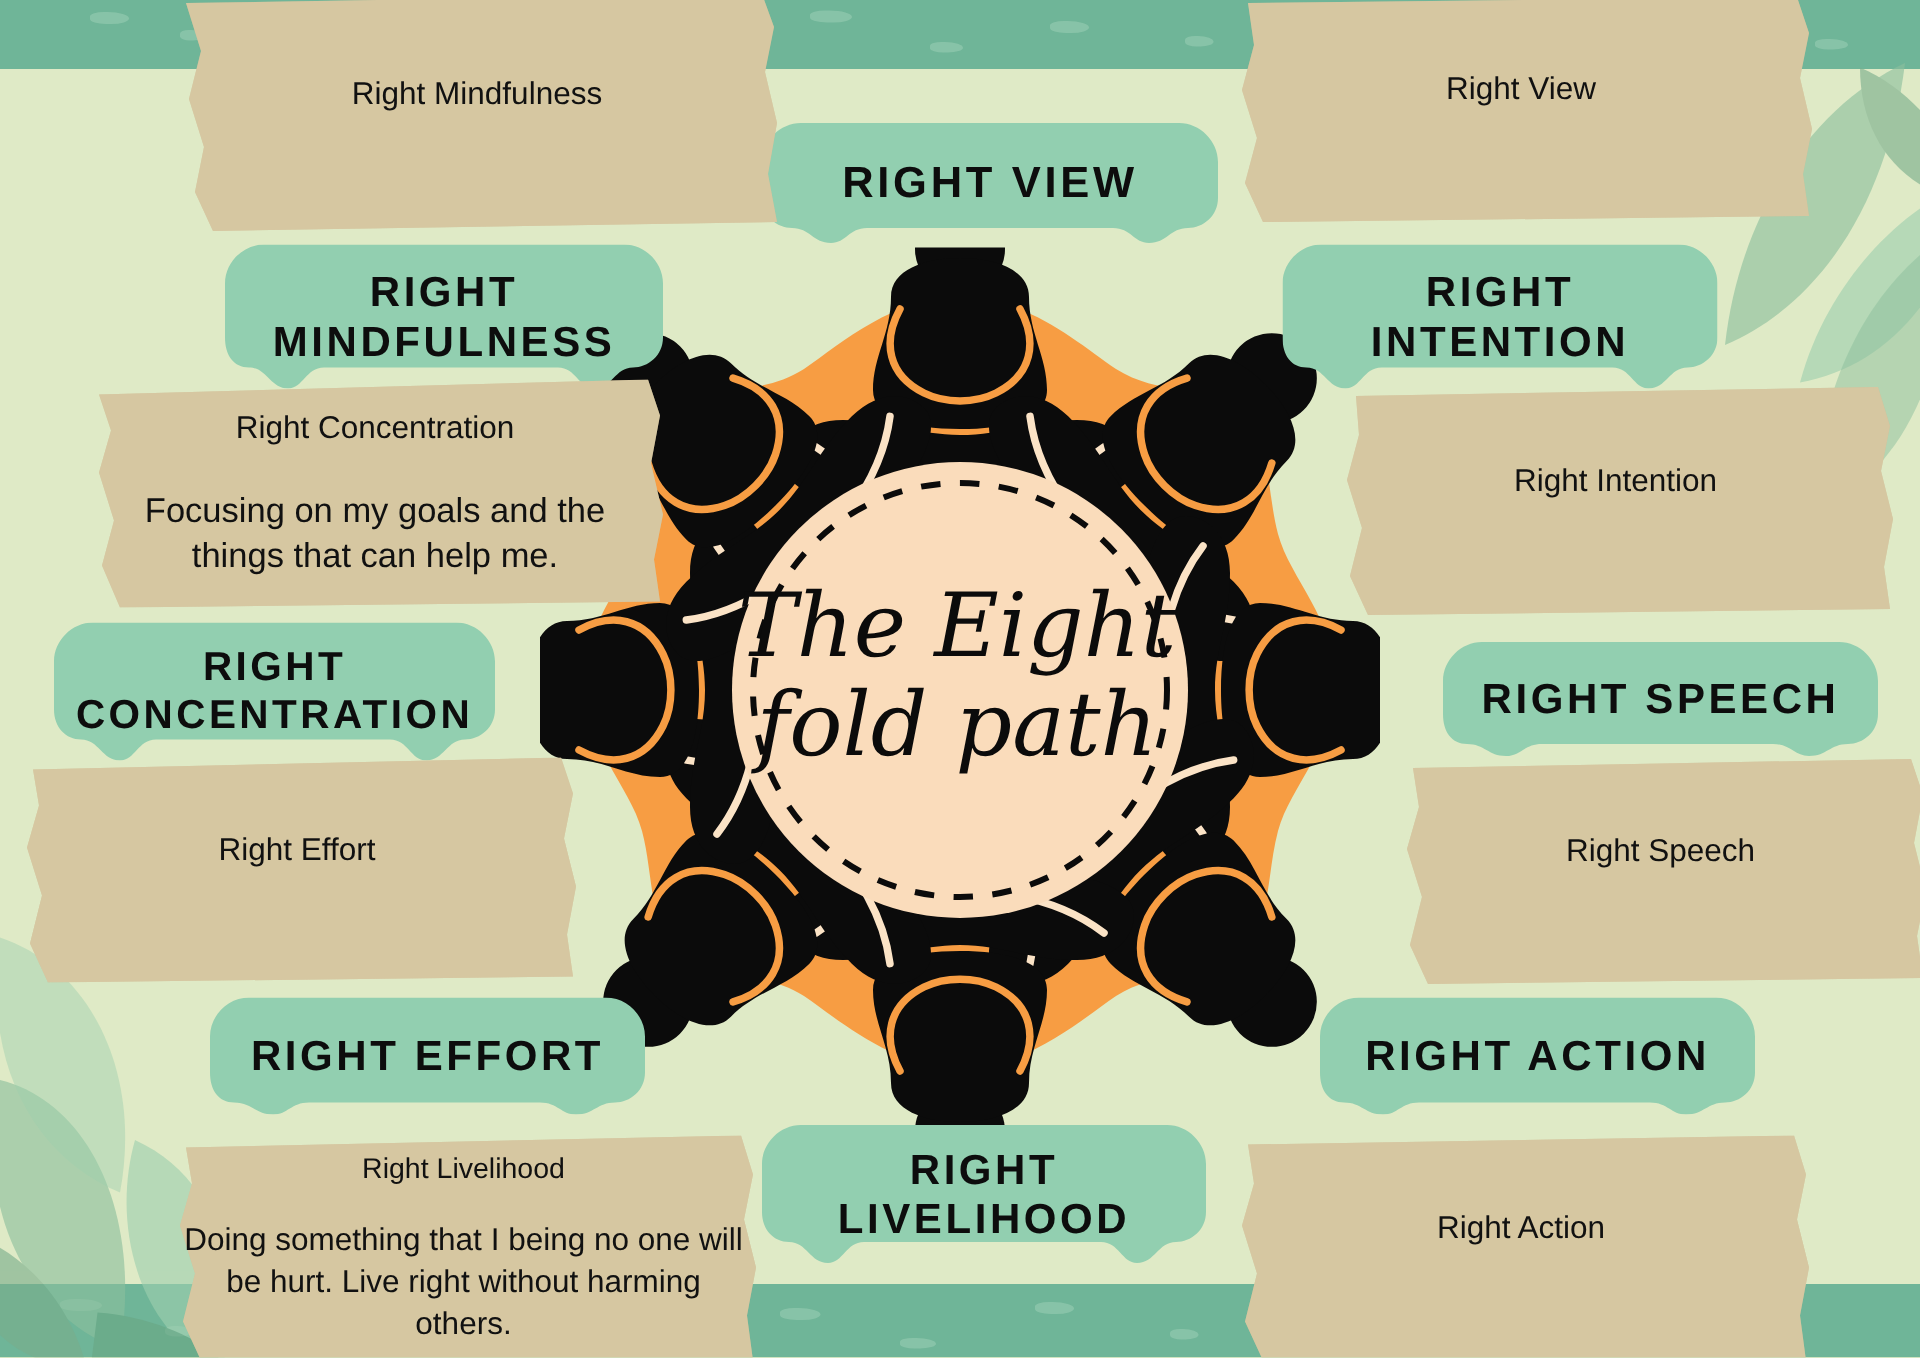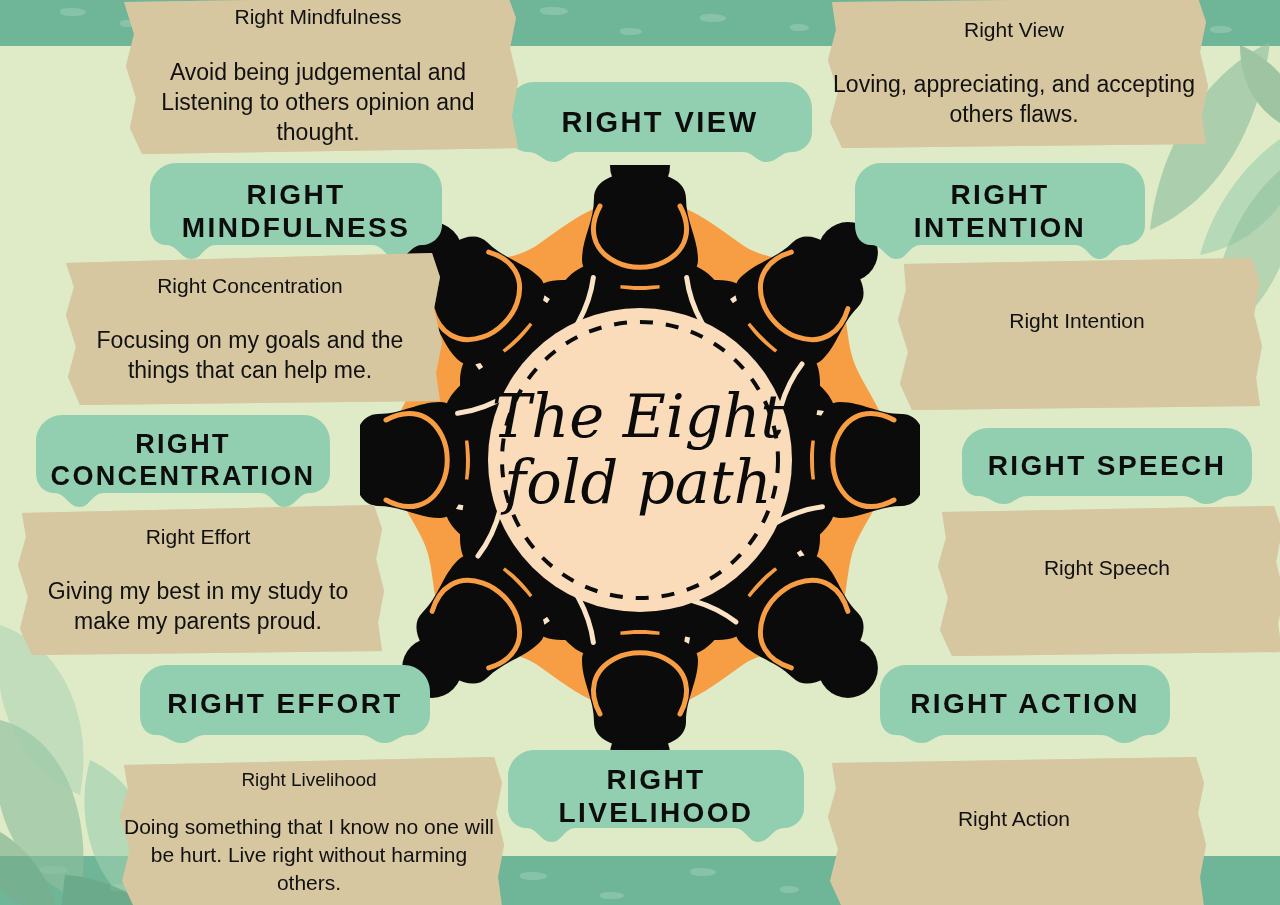--- a/index.html
+++ b/index.html
@@ -299,36 +299,34 @@
     <span class="tape-bg">
       <svg viewBox="0 0 412 160" preserveAspectRatio="none">
         <path d="M12 6 L396 0 L404 22 L398 52 L406 86 L400 120 L406 152
                  L30 158 L18 132 L24 102 L14 70 L22 38 Z" fill="#cfbe95"></path>
         <path d="M12 6 L396 0 L404 22 L398 52 L406 86 L400 120 L406 152
                  L30 158 L18 132 L24 102 L14 70 L22 38 Z" fill="#dcceab" opacity=".55"></path>
       </svg>
     </span>
     <div class="note-inner">
       <p class="note-title">Right Mindfulness</p>
-      <p class="note-body">Avoid being judgemental and Listening to others opinion and thought.</p>
     </div>
   </div>
 
   <div class="note" style="left:818px;top:-2px;width:392px;height:150px;">
     <span class="tape-bg">
       <svg viewBox="0 0 392 150" preserveAspectRatio="none">
         <path d="M14 4 L380 0 L388 24 L382 54 L390 88 L384 118 L388 146
                  L24 150 L12 124 L20 94 L10 62 L18 32 Z" fill="#cfbe95"></path>
         <path d="M14 4 L380 0 L388 24 L382 54 L390 88 L384 118 L388 146
                  L24 150 L12 124 L20 94 L10 62 L18 32 Z" fill="#dcceab" opacity=".55"></path>
       </svg>
     </span>
     <div class="note-inner">
       <p class="note-title">Right View</p>
-      <p class="note-body">Loving, appreciating, and accepting others flaws.</p>
     </div>
   </div>
 
   <div class="note" style="left:54px;top:253px;width:392px;height:152px;">
     <span class="tape-bg">
       <svg viewBox="0 0 392 152" preserveAspectRatio="none">
         <path d="M12 10 L378 0 L386 24 L380 56 L388 90 L382 120 L386 148
                  L26 152 L14 124 L22 94 L12 62 L20 34 Z" fill="#cfbe95"></path>
         <path d="M12 10 L378 0 L386 24 L380 56 L388 90 L382 120 L386 148
                  L26 152 L14 124 L22 94 L12 62 L20 34 Z" fill="#dcceab" opacity=".55"></path>
@@ -358,21 +356,20 @@
     <span class="tape-bg">
       <svg viewBox="0 0 380 150" preserveAspectRatio="none">
         <path d="M14 8 L366 0 L374 24 L368 54 L376 86 L370 118 L374 146
                  L24 150 L12 124 L20 92 L10 60 L18 32 Z" fill="#cfbe95"></path>
         <path d="M14 8 L366 0 L374 24 L368 54 L376 86 L370 118 L374 146
                  L24 150 L12 124 L20 92 L10 60 L18 32 Z" fill="#dcceab" opacity=".55"></path>
       </svg>
     </span>
     <div class="note-inner">
       <p class="note-title">Right Effort</p>
-      <p class="note-body">Giving my best in my study to make my parents proud.</p>
     </div>
   </div>
 
   <div class="note" style="left:926px;top:506px;width:362px;height:150px;">
     <span class="tape-bg">
       <svg viewBox="0 0 362 150" preserveAspectRatio="none">
         <path d="M16 6 L348 0 L356 24 L350 56 L358 88 L352 118 L356 146
                  L26 150 L14 124 L22 92 L12 60 L20 32 Z" fill="#cfbe95"></path>
         <path d="M16 6 L348 0 L356 24 L350 56 L358 88 L352 118 L356 146
                  L26 150 L14 124 L22 92 L12 60 L20 32 Z" fill="#dcceab" opacity=".55"></path>
@@ -387,21 +384,21 @@
     <span class="tape-bg">
       <svg viewBox="0 0 398 150" preserveAspectRatio="none">
         <path d="M14 8 L384 0 L392 26 L386 56 L394 88 L388 120 L392 150
                  L24 150 L12 124 L20 92 L10 60 L18 32 Z" fill="#cfbe95"></path>
         <path d="M14 8 L384 0 L392 26 L386 56 L394 88 L388 120 L392 150
                  L24 150 L12 124 L20 92 L10 60 L18 32 Z" fill="#dcceab" opacity=".55"></path>
       </svg>
     </span>
     <div class="note-inner">
       <p class="note-title">Right Livelihood</p>
-      <p class="note-body">Doing something that I know no one will be hurt. Live right without harming others.</p>
+      <p class="note-body">Doing something that I being no one will be hurt. Live right without harming others.</p>
     </div>
   </div>
 
   <div class="note" style="left:818px;top:757px;width:392px;height:150px;">
     <span class="tape-bg">
       <svg viewBox="0 0 392 150" preserveAspectRatio="none">
         <path d="M14 6 L378 0 L386 26 L380 56 L388 88 L382 120 L386 150
                  L24 150 L12 124 L20 92 L10 60 L18 32 Z" fill="#cfbe95"></path>
         <path d="M14 6 L378 0 L386 26 L380 56 L388 88 L382 120 L386 150
                  L24 150 L12 124 L20 92 L10 60 L18 32 Z" fill="#dcceab" opacity=".55"></path>

